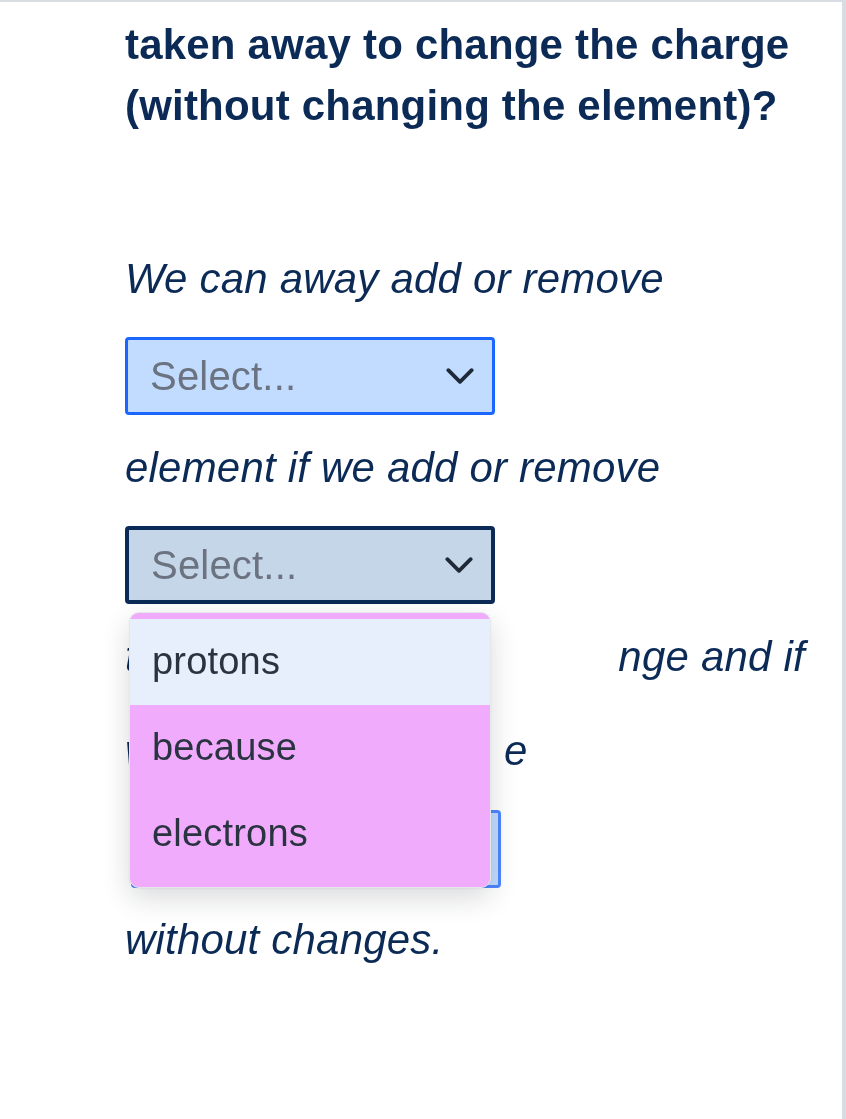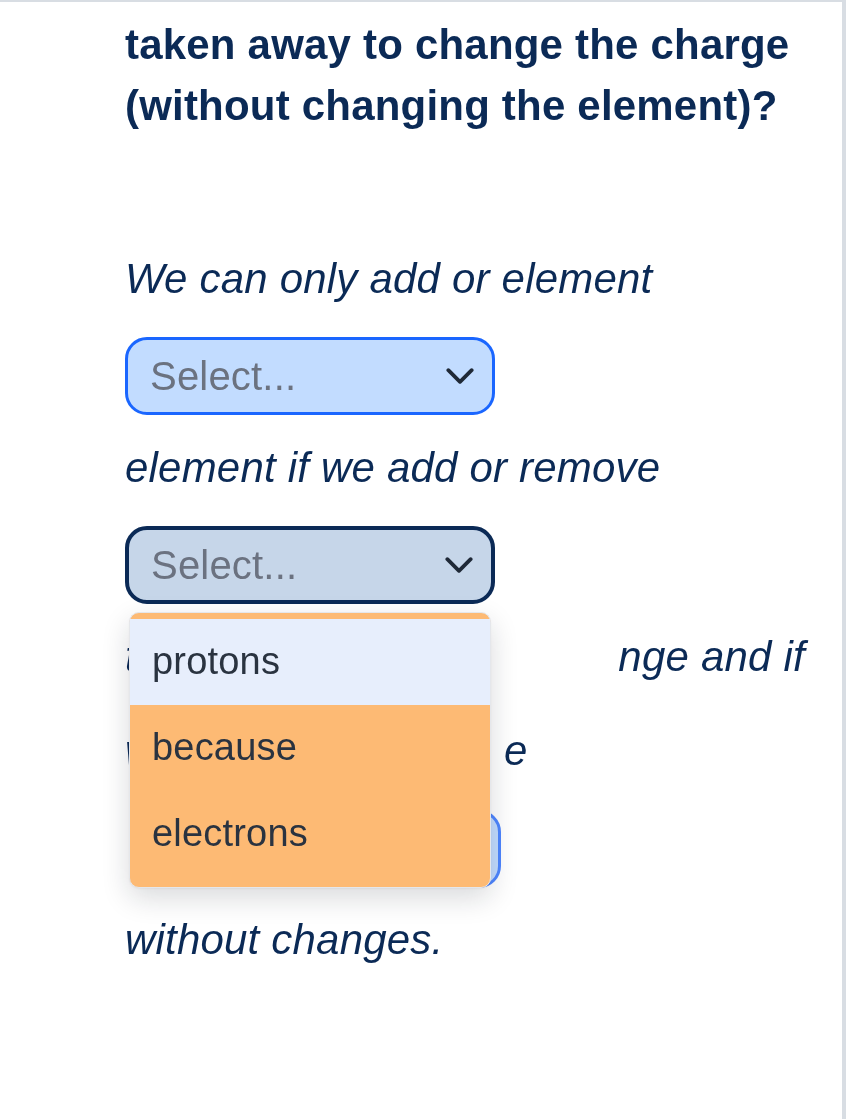--- a/index.html
+++ b/index.html
@@ -42,21 +42,21 @@
     color: #0b2a56;
     letter-spacing: 0.2px;
   }
 
   .select {
     display: inline-block;
     vertical-align: middle;
     box-sizing: border-box;
     height: 78px;
     padding: 0 18px 0 22px;
-    border-radius: 22px;
+    border-radius: 4px;
     font-style: normal;
     font-weight: 500;
     position: relative;
     white-space: nowrap;
   }
   .select .sel-row {
     display: flex;
     align-items: center;
     justify-content: space-between;
     height: 100%;
@@ -99,21 +99,21 @@
     z-index: 0;
   }
   .select.s3 .sel-row { gap: 40px; }
 
   
   .menu {
     position: absolute;
     left: 0;
     top: 82px;
     width: 360px;
-    background: #fdba74;
+    background: #f0abfc;
     border: 1px solid #e5e7eb;
     border-radius: 10px;
     box-shadow: 0 10px 28px rgba(17, 24, 39, 0.16), 0 1px 2px rgba(17,24,39,0.04);
     padding: 6px 0 10px 0;
     font-style: normal;
     z-index: 50;
   }
   .menu .opt {
     font-size: 38px;
     color: #2a3340;
@@ -126,21 +126,21 @@
 </style>
 </head>
 <body>
 
 <div class="frame">
   <div class="content">
 
     <h2 class="question">taken away to change the charge (without changing the element)?</h2>
 
     <div class="answer">
-      <span>We can only add or element</span>
+      <span>We can away add or remove</span>
 
       &nbsp;<span class="select s1">
         <span class="sel-row">
           <span class="placeholder">Select...</span>
           <span class="chev">
             <svg viewBox="0 0 24 14">
                 <polyline points="2,2 12,12 22,2"></polyline>
               </svg>
           </span>
         </span>

